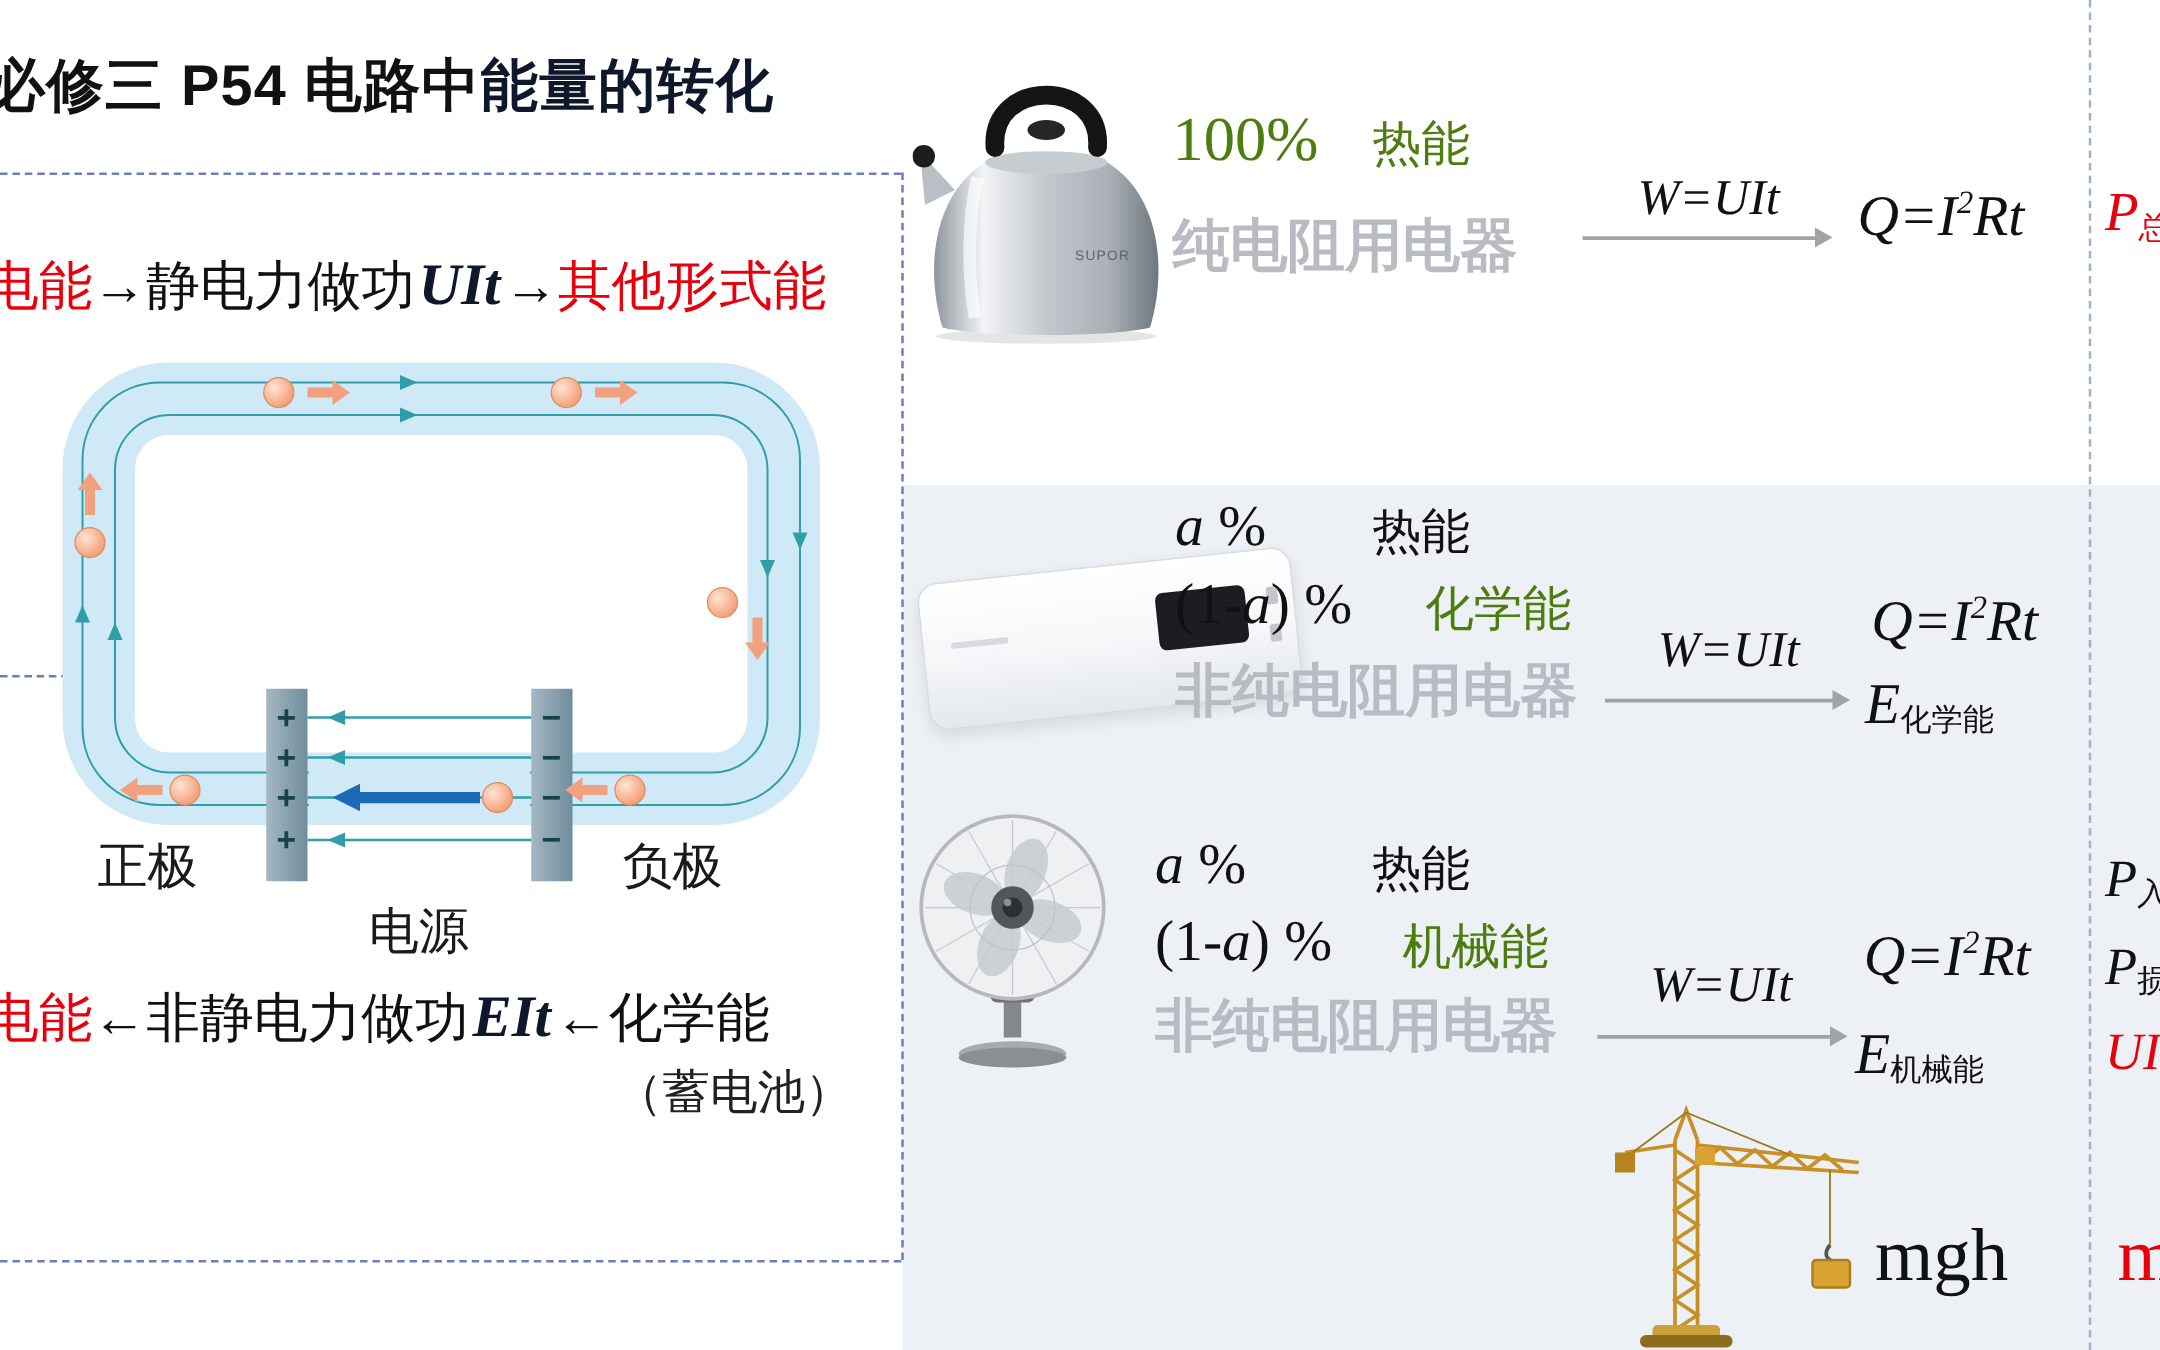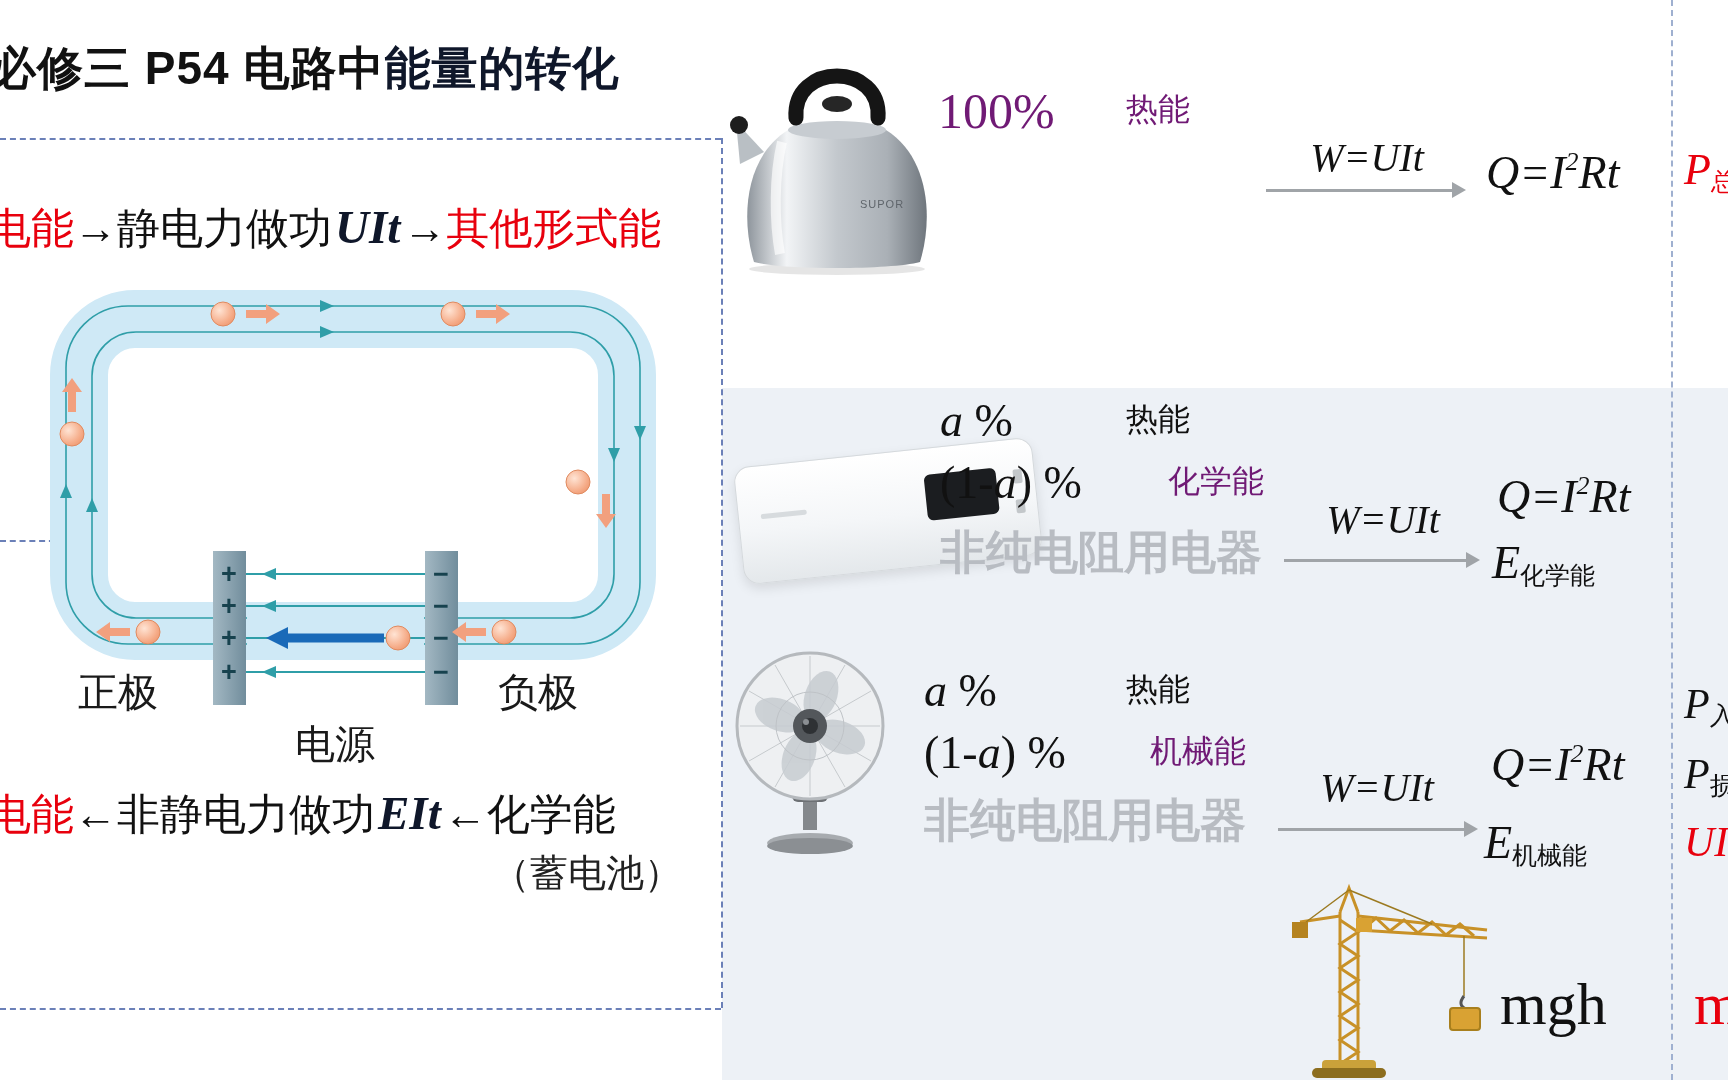--- a/index.html
+++ b/index.html
@@ -14,29 +14,29 @@
   #right-guide { border-left:2px dashed #9fb0d0; }
 
   
   #right-band { left:722px; top:388px; width:1006px; height:692px; background:#edf1f6; }
 
   
   .title { left:-10px; top:38px; font-size:46px; font-weight:600; letter-spacing:1px; white-space:nowrap; }
   .t-red { color:#0f172a; }
   .flow { font-size:43px; font-weight:500; white-space:nowrap; color:#111; }
   .red { color:#e8000d; }
-  .blue { color:#701a75; }
+  .blue { color:#4d7c0f; }
   .formula-blue { font-family:"Liberation Serif", serif; font-style:italic; font-weight:700; color:#0f172a; font-size:47px; padding:0 3px; }
   .battery-note { font-size:38px; color:#222; white-space:nowrap; }
   .emf-label { font-size:48px; font-weight:600; color:#e8000d; }
   .emf-symbol { font-family:"Liberation Serif", serif; font-style:italic; font-size:48px; color:#e8000d; }
   .emf-note { font-size:33px; color:#222; margin-left:10px; }
   .it { font-style:italic; }
   .pct { font-family:"Liberation Serif", serif; font-size:50px; white-space:nowrap; }
-  .cjk-energy { font-size:32px; font-weight:500; white-space:nowrap;margin-left:28px; }
+  .cjk-energy { font-size:39px; font-weight:500; white-space:nowrap; }
   .a-line { font-family:"Liberation Serif", serif; font-size:46px; white-space:nowrap; color:#111; }
   .device-label { font-size:46px; font-weight:700; color:#b8bcc2; white-space:nowrap; }
   .work-label { font-family:"Liberation Serif", serif; font-style:italic; font-size:40px; color:#111; text-align:center; white-space:nowrap; }
   .q-formula { font-family:"Liberation Serif", serif; font-style:italic; font-size:46px; color:#111; white-space:nowrap; }
   .sup { font-size:26px; vertical-align:18px; }
   .sub-cjk { font-family:"Liberation Sans", sans-serif; font-style:normal; font-size:25px; vertical-align:-6px; }
   .e-formula { font-family:"Liberation Serif", serif; font-size:46px; font-style:italic; color:#111; white-space:nowrap; }
   .p-side { font-family:"Liberation Serif", serif; font-size:42px; color:#111; white-space:nowrap; }
   .mgh { font-family:"Liberation Serif", serif; font-size:60px; color:#111; white-space:nowrap; }
   .red-t { color:#e8000d; }
@@ -185,20 +185,21 @@
     <ellipse cx="107" cy="74" rx="49" ry="9" fill="#c7ccd1"></ellipse>
     <path d="M34,96 L6,66 L10,108 Z" fill="#b9bfc4"></path>
     <circle cx="9" cy="69" r="9" fill="#1d1d1d"></circle>
     <path d="M66,62 C62,6 152,6 148,62" fill="none" stroke="#151515" stroke-width="15" stroke-linecap="round"></path>
     <ellipse cx="107" cy="48" rx="15" ry="8" fill="#262626"></ellipse>
     <text x="130" y="152" font-size="11" fill="#5f656b" letter-spacing="1">SUPOR</text>
   </svg>
 
   <div class="abs pct blue" style="left:938px; top:82px;">100%</div>
   <div class="abs cjk-energy blue" style="left:1098px; top:88px;">热能</div>
+  <div class="abs device-label" style="left:938px; top:166px;">纯电阻用电器</div>
   <div class="abs work-label" style="left:1272px; top:134px; width:190px;">W=UIt</div>
   <div class="abs arrow" style="left:1266px; top:182px; width:200px;">
       <i class="shaft"></i>
       <i class="tip"></i>
     </div>
   <div class="abs q-formula" style="left:1486px; top:146px;">
     <span>Q=I</span><span class="sup">2</span><span>Rt</span>
   </div>
   <div class="abs p-side red-t" style="left:1684px; top:144px; font-size:44px;">
     <span class="it">P</span><span class="sub-cjk">总</span>

